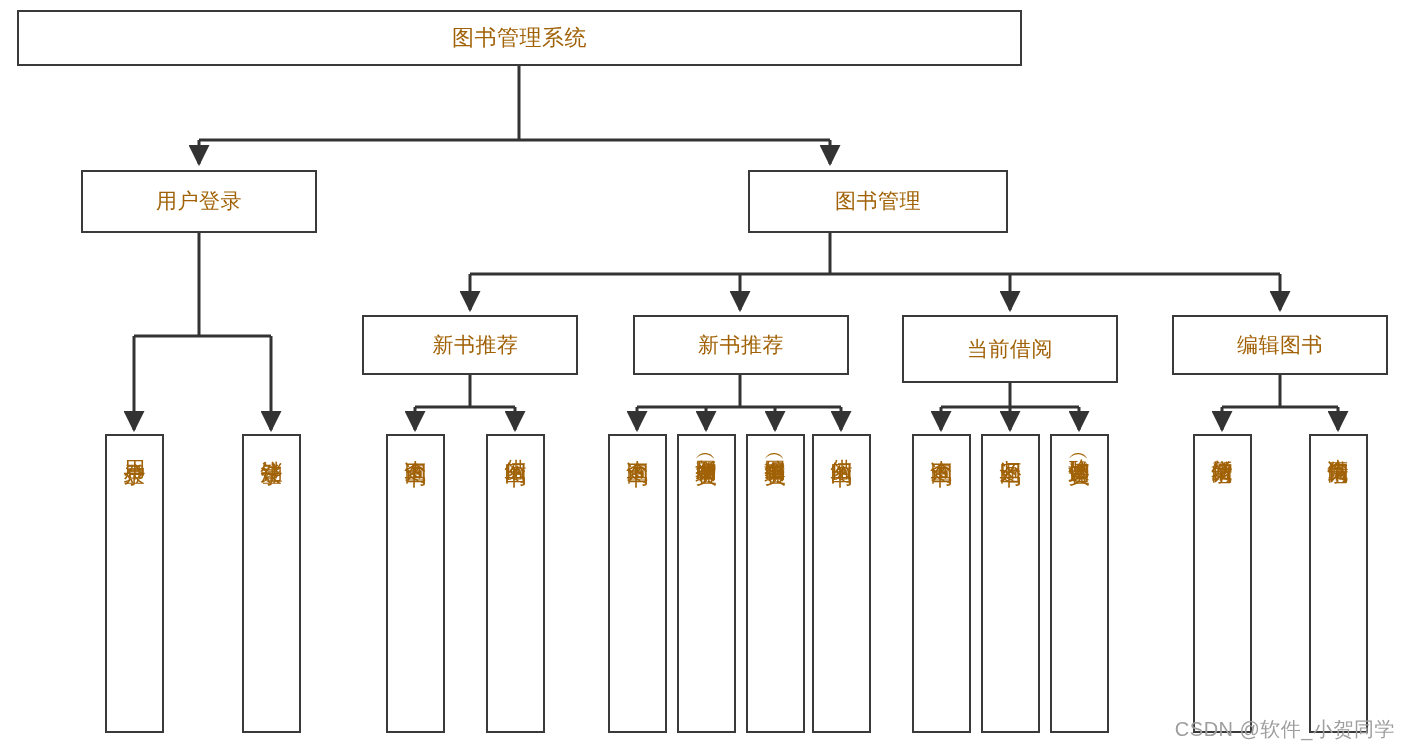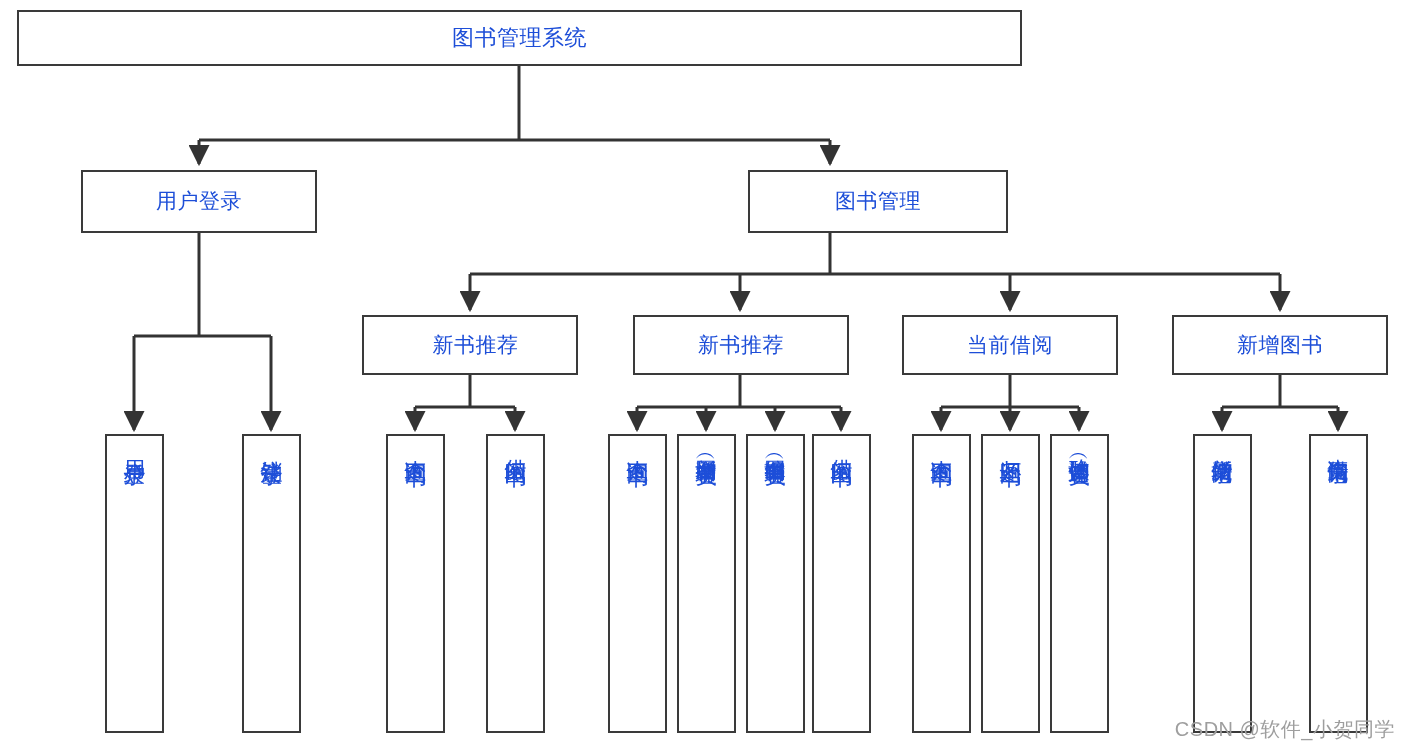--- a/index.html
+++ b/index.html
@@ -28,21 +28,21 @@
     pointer-events: none;
   }
   .node {
     position: absolute;
     box-sizing: border-box;
     border: 2px solid #3a3a3a;
     background: #ffffff;
     display: flex;
     align-items: center;
     justify-content: center;
-    color: #1d4ed8;
+    color: #a16207;
     text-align: center;
   }
   .node .node-label {
     display: block;
     line-height: 1.18;
     letter-spacing: 0.5px;
   }
   
   .node.horiz .node-label {
     font-size: 21px;
@@ -142,25 +142,25 @@
   <div class="node horiz" style="left:748px; top:170px; width:260px; height:63px;">
     <span class="node-label">图书管理</span>
   </div>
 
   <div class="node horiz" style="left:362px; top:315px; width:216px; height:60px;padding-left:11px;">
     <span class="node-label">新书推荐</span>
   </div>
   <div class="node horiz" style="left:633px; top:315px; width:216px; height:60px;">
     <span class="node-label">新书推荐</span>
   </div>
-  <div class="node horiz" style="left:902px; top:315px; width:216px; height:60px;">
+  <div class="node horiz" style="left:902px; top:315px; width:216px; height:68px;">
     <span class="node-label">当前借阅</span>
   </div>
   <div class="node horiz" style="left:1172px; top:315px; width:216px; height:60px;">
-    <span class="node-label">新增图书</span>
+    <span class="node-label">编辑图书</span>
   </div>
 
   <div class="node vert" style="left:105px; top:434px; width:59px; height:299px;">
     <span class="node-label">用户登录</span>
   </div>
   <div class="node vert" style="left:242px; top:434px; width:59px; height:299px;">
     <span class="node-label">注销登录</span>
   </div>
 
   <div class="node vert" style="left:386px; top:434px; width:59px; height:299px;">

